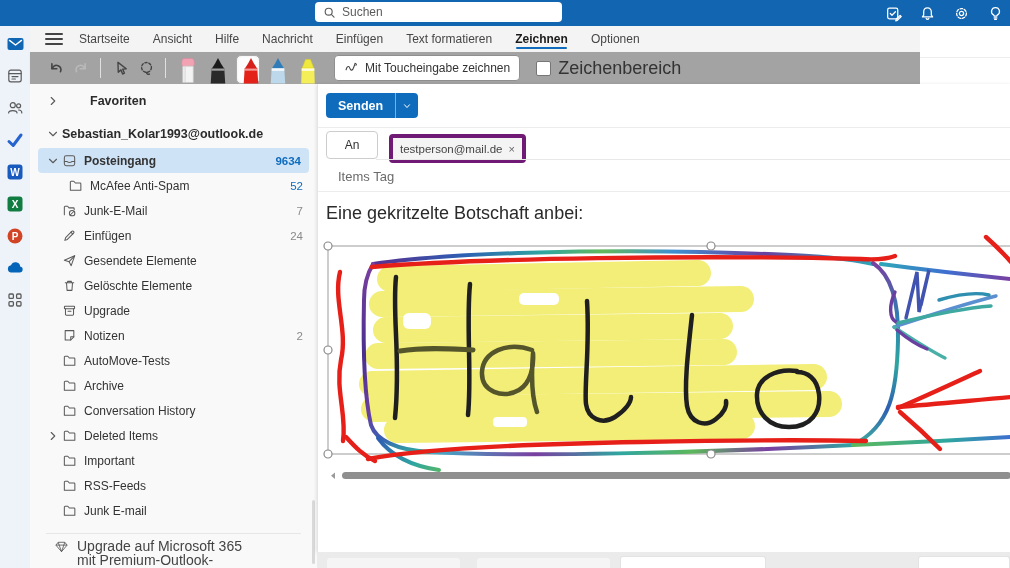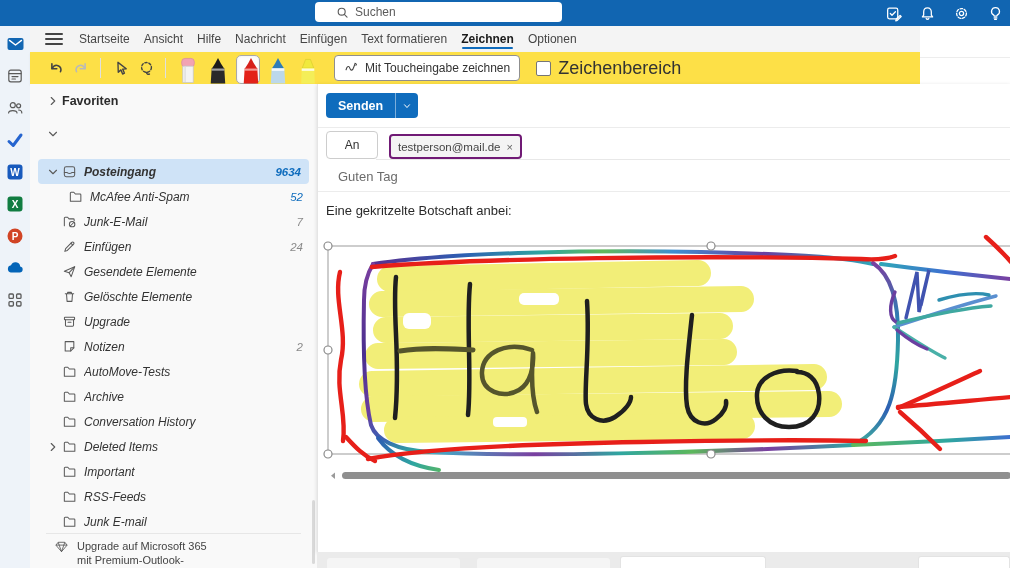--- a/index.html
+++ b/index.html
@@ -2,36 +2,36 @@
 <html><head>
 <meta charset="utf-8">
 <style>
   html,body{margin:0;padding:0;background:#e8e8e8;}
   #app{position:relative;width:1010px;height:568px;overflow:hidden;background:#fff;
        font-family:"Liberation Sans","DejaVu Sans",sans-serif;-webkit-font-smoothing:antialiased;}
   
   .topbar{position:absolute;left:0;top:0;width:1010px;height:26px;background:#1165b1;display:flex;align-items:center;justify-content:center;}
   .applogo{color:#fff;font-size:13px;font-weight:bold;margin-left:10px;letter-spacing:.2px;}
   .search{position:absolute;left:315px;top:2px;width:247px;height:20px;background:#fff;border-radius:4px;
-          display:flex;align-items:center;padding-left:21px;box-sizing:border-box;}
+          display:flex;align-items:center;padding-left:8px;box-sizing:border-box;}
   .search span{color:#5b5b5b;font-size:12px;margin-left:6px;}
   .topicons{position:absolute;right:6px;top:0;height:26px;display:flex;align-items:center;gap:17px;}
   .topicons .ticon{width:17px;height:17px;display:flex;align-items:center;justify-content:center;cursor:pointer;}
   
   .rail{position:absolute;left:0;top:26px;width:30px;height:542px;background:#eef3f9;display:flex;flex-direction:column;align-items:center;padding-top:8px;box-sizing:border-box;gap:13px;}
   .railitem{width:20px;height:19px;display:flex;align-items:center;justify-content:center;}
   
   .tabrow{position:absolute;left:30px;top:26px;width:890px;height:26px;background:#f4f4f4;display:flex;align-items:center;}
   .burger{width:18px;height:12px;margin-left:15px;margin-right:16px;display:flex;flex-direction:column;justify-content:space-between;cursor:pointer;}
   .burger div{height:1.6px;background:#444;border-radius:1px;}
-  .tabs{display:flex;gap:14px;align-items:center;height:100%;}
+  .tabs{display:flex;gap:23px;align-items:center;height:100%;}
   .tab{position:relative;font-size:12px;color:#464646;height:100%;display:flex;align-items:center;cursor:pointer;white-space:nowrap;}
   .tab.active{color:#1b1b1b;font-weight:bold;}
   .tab.active::after{content:"";position:absolute;left:1px;right:1px;bottom:3px;height:2.5px;background:#0f6cbd;border-radius:2px;}
-  .toolbar{position:absolute;left:30px;top:52px;width:890px;height:32px;background:#fde047;border-bottom:1px solid #dedede;
+  .toolbar{position:absolute;left:30px;top:52px;width:890px;height:32px;background:#a3a3a3;border-bottom:1px solid #dedede;
            box-shadow:0 1px 2px rgba(0,0,0,.06);display:flex;align-items:center;overflow:hidden;}
   .tbtn{width:26px;height:26px;display:flex;align-items:center;justify-content:center;border-radius:4px;cursor:pointer;}
   .tsep{width:1px;height:20px;background:#e0e0e0;margin:0 6px;}
   .pens{display:flex;align-items:flex-end;height:32px;gap:6px;margin-left:4px;}
   .pen{width:24px;height:28px;position:relative;cursor:pointer;}
   .pensel{border:1px solid #a9a9a9;border-radius:5px;background:#fdfdfd;padding:0 2px;height:29px;box-sizing:border-box;box-shadow:inset 0 0 3px rgba(0,0,0,.07);}
   .touchbtn{display:flex;align-items:center;gap:6px;height:24px;border:1px solid #8f8f8f;border-radius:4px;background:#fff;
             padding:0 9px;margin-left:14px;font-size:12px;color:#333;cursor:pointer;white-space:nowrap;}
   .cbwrap{display:flex;align-items:center;gap:7px;margin-left:16px;cursor:pointer;}
   .cbox{width:13px;height:13px;border:1px solid #767676;border-radius:2px;background:#fff;}
@@ -46,38 +46,38 @@
   .frow .flabel{flex:1;font-size:12px;color:#333;white-space:nowrap;overflow:hidden;}
   .frow .fcount{font-size:11.5px;color:#8a8a8a;}
   .frow.bold .flabel{font-weight:bold;color:#2b2b2b;font-size:12.5px;}
   .frow.sel{background:#cfe3f7;border-radius:4px;margin:0 8px;padding:0 8px;}
   .frow.sel .flabel{font-weight:bold;}
   .frow .fcount.blue{color:#0f6cbd;}
   .frow.sel .fcount{font-weight:bold;}
   .panesb{position:absolute;right:2px;top:416px;width:3px;height:64px;background:#d9d9d9;border-radius:2px;}
   .panediv{position:absolute;left:16px;right:16px;top:449px;height:1px;background:#e7e7e7;}
   .upgrade{position:absolute;left:24px;top:455px;display:flex;gap:8px;cursor:pointer;}
-  .upgrade .utxt{font-size:11px;color:#444;line-height:14px;}
+  .upgrade .utxt{font-size:14px;color:#444;line-height:14px;}
   
   .card{position:absolute;left:317px;top:84px;width:693px;height:468px;background:#fff;border-left:1px solid #e5e5e5;
         box-shadow:0 1px 4px rgba(0,0,0,.14);box-sizing:border-box;}
   .sendrow{position:absolute;left:8px;top:9px;display:flex;height:25px;}
   .sendmain{background:#0f6cbd;color:#fff;font-size:12.5px;font-weight:bold;display:flex;align-items:center;
             padding:0 12px;border-radius:4px 0 0 4px;cursor:pointer;}
   .senddrop{background:#0f6cbd;width:22px;border-radius:0 4px 4px 0;border-left:1px solid rgba(255,255,255,.45);
             display:flex;align-items:center;justify-content:center;cursor:pointer;}
   .hdiv{position:absolute;left:0;width:100%;height:1px;background:#ececec;}
   .tobtn{position:absolute;left:8px;top:47px;width:50px;height:26px;border:1px solid #cdcdcd;border-radius:4px;background:#fff;
          font-size:12px;color:#333;display:flex;align-items:center;justify-content:center;cursor:pointer;}
-  .chip{position:absolute;left:71px;top:50px;height:21px;background:#f4f4f4;border:2px solid #701a75;border-radius:4px;
+  .chip{position:absolute;left:71px;top:50px;height:21px;background:#f4f4f4;border:4px solid #701a75;border-radius:4px;
         display:flex;align-items:center;padding:0 7px;gap:6px;font-size:11.5px;color:#444;cursor:pointer;}
   .chip .x{color:#666;font-size:11px;cursor:pointer;}
   .tounder{position:absolute;left:58px;right:0;top:75px;height:1px;background:#e8e8e8;}
   .subject{position:absolute;left:20px;top:85px;font-size:13px;color:#6b6b6b;}
-  .bodytxt{position:absolute;left:8px;top:119px;font-size:13px;color:#2a2a2a;}
+  .bodytxt{position:absolute;left:8px;top:119px;font-size:18px;color:#2a2a2a;}
   .artsvg{position:absolute;left:0;top:0;width:693px;height:468px;}
   
   .bstrip{position:absolute;left:317px;top:552px;width:693px;height:16px;background:#ebebeb;}
   .bstrip .bb{position:absolute;top:6px;height:12px;background:#f5f5f5;border-radius:3px 3px 0 0;}
   .bstrip .bw{background:#fff;border:1px solid #e3e3e3;border-bottom:none;box-sizing:border-box;top:4px;}
 </style>
 </head>
 <body>
 
 <div id="app">
@@ -295,36 +295,37 @@
         <svg width="15" height="15" viewBox="0 0 16 16">
             <path d="M4.5,3.5 h7 L14,6.5 8,13.5 2,6.5 Z M2,6.5 h12 M8,13.5 5.5,6.5 M8,13.5 10.5,6.5 M4.5,3.5 5.5,6.5 M11.5,3.5 10.5,6.5" fill="none" stroke="#555" stroke-width="0.9"></path>
           </svg>
       </span>
       <span class="utxt">
         <span>Upgrade auf Microsoft 365</span><br>
         <span>mit Premium-Outlook-</span>
       </span>
     </div>
   <div style="position: absolute; left: 0px; top: 5px; width: 100%;">
-        <div class="frow bold" style="height: 24px;">
+        <div class="frow bold" style="height: 24px; gap: 28px;">
           <span class="chev">
             <svg width="14" height="14" viewBox="0 0 16 16">
               <path d="M6,4 L10,8 L6,12" fill="none" stroke="#5a5a5a" stroke-width="1.3" stroke-linecap="round" stroke-linejoin="round"></path>
             </svg>
           </span>
           <span class="flabel">Favoriten</span>
         </div>
         <div class="frow bold" style="height: 26px; margin-top: 8px;">
           <span class="chev">
             <svg width="14" height="14" viewBox="0 0 16 16">
               <path d="M4,6 L8,10 L12,6" fill="none" stroke="#5a5a5a" stroke-width="1.3" stroke-linecap="round" stroke-linejoin="round"></path>
             </svg>
           </span>
+          <span class="flabel">Sebastian_Kolar1993@outlook.de</span>
         </div>
-        <div style="margin-top: 12px; font-style: italic;">
+        <div style="margin-top: 1px;">
           <div class="frow sel">
             <span class="chev">
               <svg width="14" height="14" viewBox="0 0 16 16">
                 <path d="M4,6 L8,10 L12,6" fill="none" stroke="#5a5a5a" stroke-width="1.3" stroke-linecap="round" stroke-linejoin="round"></path>
               </svg>
             </span>
             <span class="fico">
               <svg width="15" height="15" viewBox="0 0 16 16">
                 <g fill="none" stroke="#5a5a5a" stroke-width="1.1" stroke-linecap="round" stroke-linejoin="round">
                   <rect x="2.5" y="3" width="11" height="10.5" rx="2"></rect>
@@ -501,21 +502,21 @@
         </svg>
       </div>
     </div>
     <div class="hdiv" style="top:43px"></div>
     <div class="tobtn">An</div>
     <div class="chip">
       <span>testperson@mail.de</span>
       <span class="x">×</span>
     </div>
     <div class="tounder"></div>
-    <div class="subject">Guten Tag</div>
+    <div class="subject">Items Tag</div>
     <div class="hdiv" style="top:107px"></div>
     <div class="bodytxt">Eine gekritzelte Botschaft anbei:</div>
 
     <svg class="artsvg" viewBox="317 84 693 468">
       <defs>
         <linearGradient id="gTop" gradientUnits="userSpaceOnUse" x1="372" y1="258" x2="872" y2="258">
           <stop offset="0" stop-color="#5a2f8f"></stop>
             <stop offset=".18" stop-color="#2d5fb3"></stop>
           <stop offset=".34" stop-color="#2fa6a0"></stop>
             <stop offset=".46" stop-color="#62b85c"></stop>

